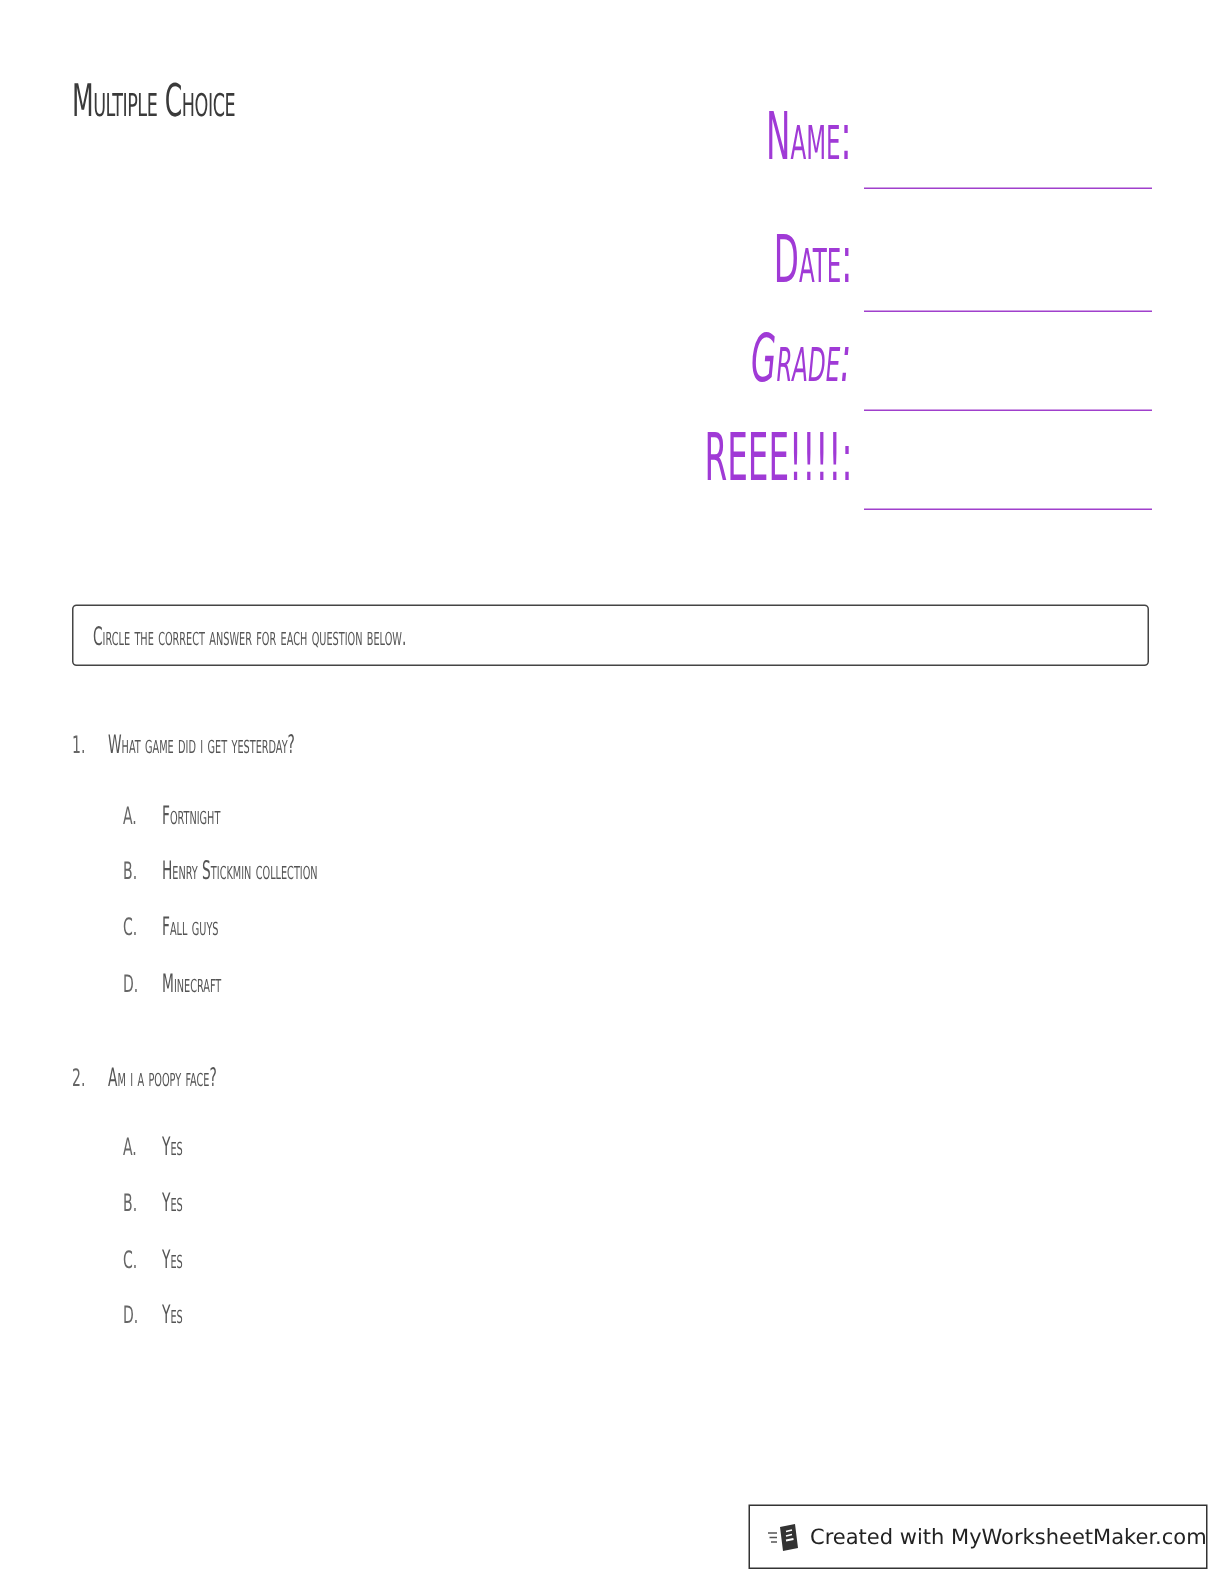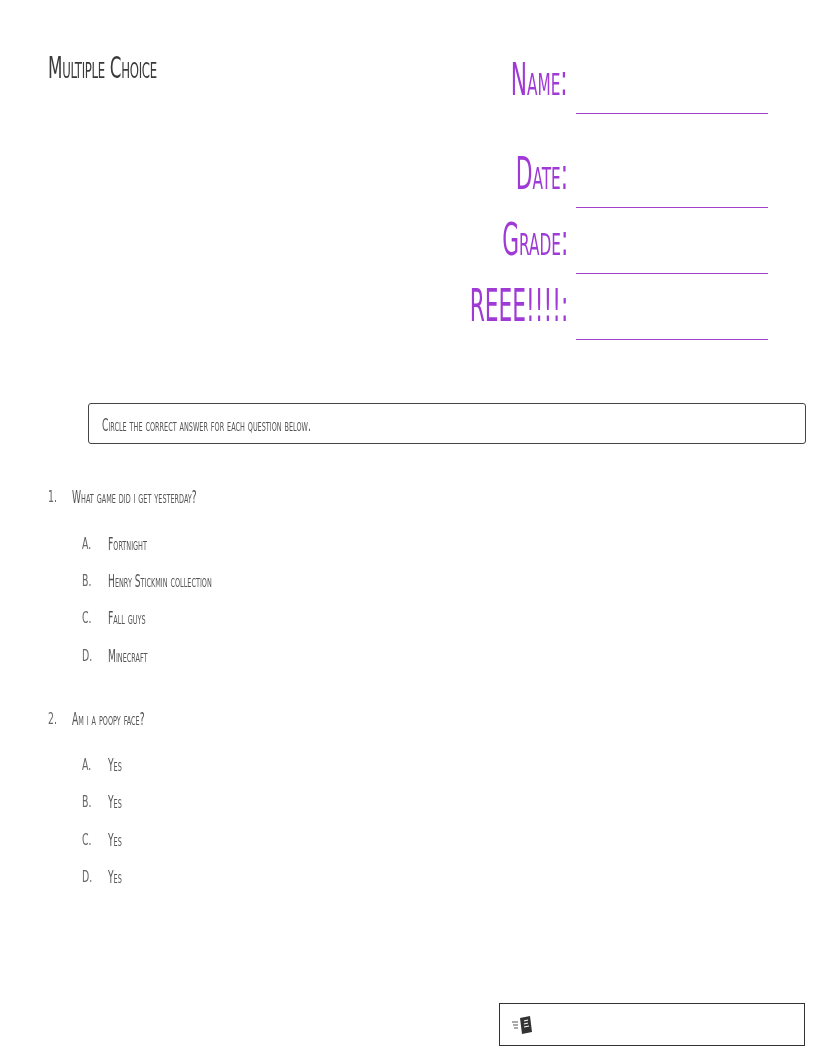--- a/index.html
+++ b/index.html
@@ -8,21 +8,21 @@
   .title { position:absolute; left:48px; top:50px; font-size:30px; color:#3a3a3a;
            font-family:"DejaVu Sans Condensed","DejaVu Sans", sans-serif; font-weight:normal;
            letter-spacing:-0.5px; transform:scaleX(0.62); transform-origin:left top; font-variant:small-caps; }
   .field { position:absolute; right:48px; width:440px; height:60px; }
   .field .lbl { position:absolute; right:200px; bottom:8px; font-size:44px; color:#a03ad6;
                 font-family:"DejaVu Sans Condensed","DejaVu Sans", sans-serif; font-variant:small-caps;
                 transform:scaleX(0.55); transform-origin:right bottom; white-space:nowrap; line-height:1; }
   .field .line { position:absolute; right:0; bottom:-4px; width:192px; height:0;
                  border-bottom:1.5px solid #a040cc; }
   .instr { position:absolute; left:48px; top:403px; width:718px; height:41px;
-           border:1.5px solid #444; border-radius:3px; box-sizing:border-box;margin-left:40px; }
+           border:1.5px solid #444; border-radius:3px; box-sizing:border-box; }
   .instr span { position:absolute; left:13px; top:11px; font-size:17px; color:#555; white-space:nowrap;
                 font-family:"DejaVu Sans Condensed","DejaVu Sans", sans-serif; font-variant:small-caps;
                 transform:scaleX(0.6); transform-origin:left top; }
   .q { position:absolute; left:48px; }
   .q .num { position:absolute; left:0; top:0; font-size:16px; color:#666;
             font-family:"DejaVu Sans Condensed","DejaVu Sans", sans-serif; transform:scaleX(0.65); transform-origin:left top; }
   .q .text { position:absolute; left:24px; top:0; font-size:17px; color:#555; white-space:nowrap;
              font-family:"DejaVu Sans Condensed","DejaVu Sans", sans-serif; font-variant:small-caps;
              transform:scaleX(0.6); transform-origin:left top; }
   .opt { position:absolute; left:82px; height:20px; }
@@ -34,29 +34,29 @@
   .footer { position:absolute; left:499px; top:1003px; width:306px; height:43px;
             border:1.5px solid #333; box-sizing:border-box; display:flex; align-items:center; }
   .footer .logo { margin-left:12px; width:22px; height:20px; position:relative; }
   .footer .ftext { margin-left:6px; font-family:"DejaVu Sans", sans-serif; font-size:14px; color:#222; white-space:nowrap; }
 </style>
 </head>
 <body>
 
 <div class="title">Multiple Choice</div>
 
-<div class="field" style="top:50px;">
+<div class="field" style="top:62px;">
   <span class="lbl">Name:</span>
   <div class="line"></div>
 </div>
 <div class="field" style="top:144px;">
   <span class="lbl">Date:</span>
   <div class="line"></div>
 </div>
-<div class="field" style="top:210px;">
+<div class="field" style="top:210px;font-style:italic;">
   <span class="lbl">Grade:</span>
   <div class="line"></div>
 </div>
 <div class="field" style="top:276px;">
   <span class="lbl">REEE!!!!:</span>
   <div class="line"></div>
 </div>
 
 <div class="instr">
   <span>Circle the correct answer for each question below.</span>
@@ -107,13 +107,14 @@
 <div class="footer">
   <span class="logo">
     <svg width="22" height="20" viewBox="0 0 22 20">
       <line x1="0" y1="7" x2="6" y2="7" stroke="#555" stroke-width="1"></line>
       <line x1="1" y1="10" x2="6" y2="10" stroke="#555" stroke-width="1"></line>
       <line x1="2" y1="13" x2="6" y2="13" stroke="#555" stroke-width="1"></line>
       <path d="M8 3 L18 1 L20 17 L10 19 Z" fill="#333"></path>
       <path d="M12 6 L16 5 M12 9 L16 8 M12 12 L17 11" stroke="#fff" stroke-width="1.2"></path>
     </svg>
   </span>
+  <span class="ftext">Created with MyWorksheetMaker.com</span>
 </div>
 
 </body></html>

